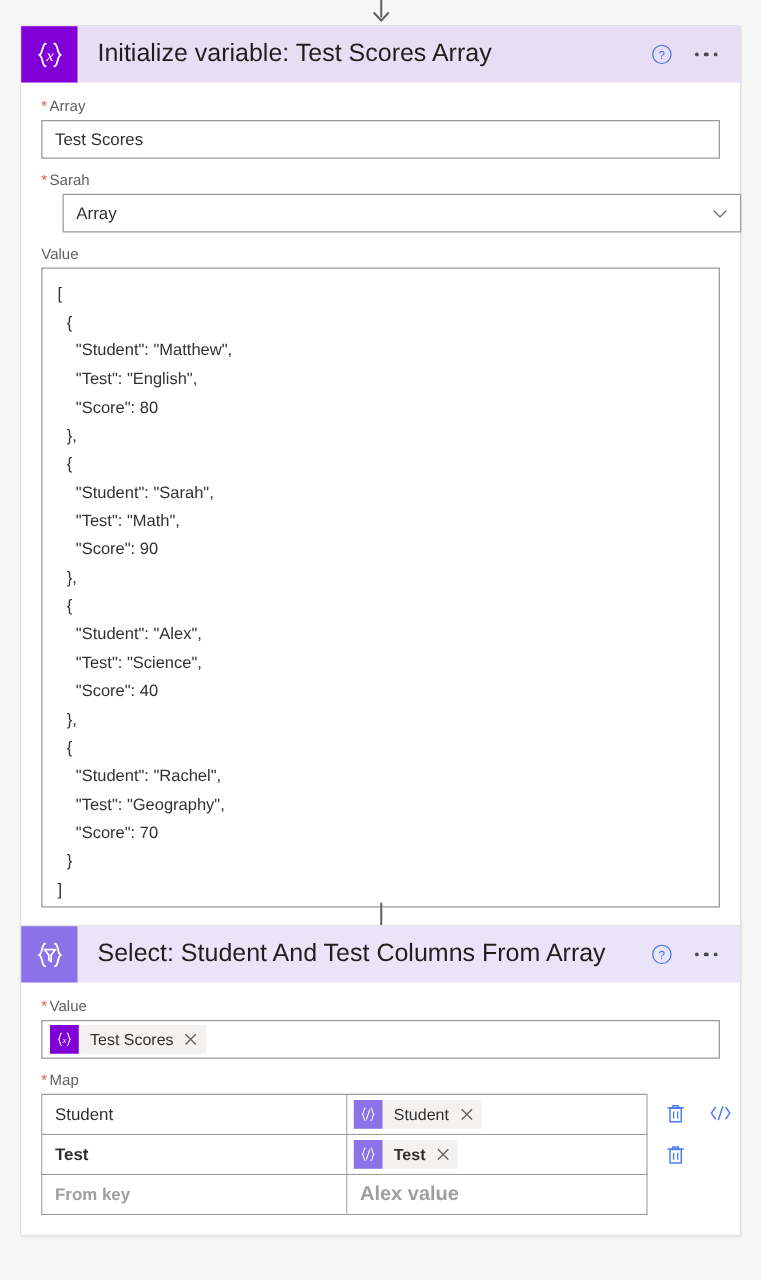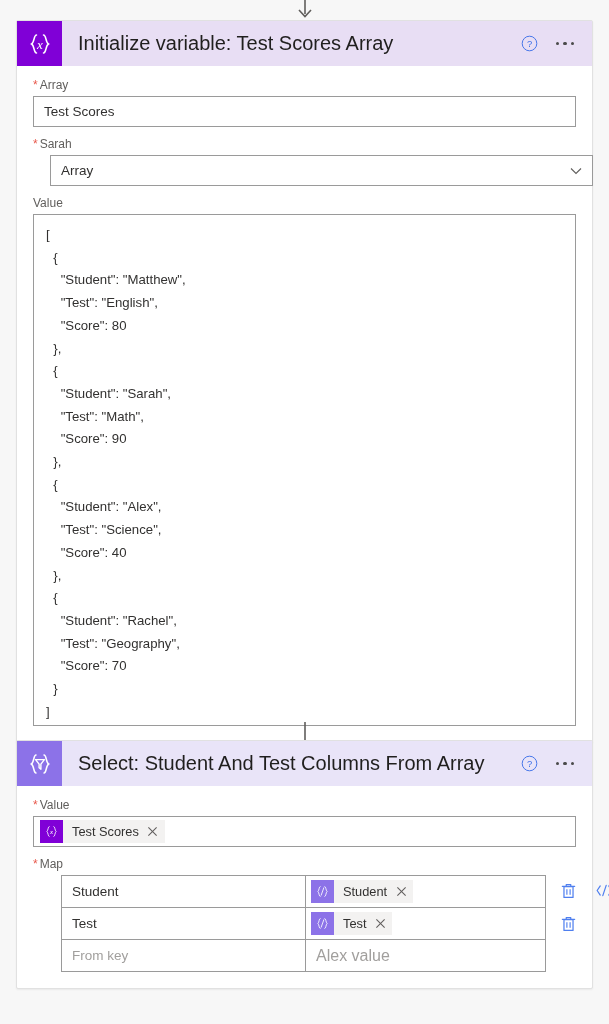--- a/index.html
+++ b/index.html
@@ -130,23 +130,22 @@
   }
   .chip-x { width: 18px; flex: 0 0 18px; display: flex; align-items: center; justify-content: center; padding-right: 6px; }
 
   
   .map-table { width: 100%; }
   .map-row { display: flex; align-items: stretch; }
   .map-cells {
     display: flex;
     flex: 0 0 485px;
     border: 1px solid #9a9a9a;
-    margin-left: 28px;
-  }
-  .map-row + .map-row .map-cells { border-top: none; }
+  }
+  .map-row + .map-row .map-cells { border-top: none; font-weight: bold; }
   .map-key {
     flex: 0 0 244px;
     height: 31px;
     display: flex; align-items: center;
     padding: 0 10px;
     font-size: 13.5px;
     color: #323130;
     border-right: 1px solid #9a9a9a;
     background: #fff;
   }

